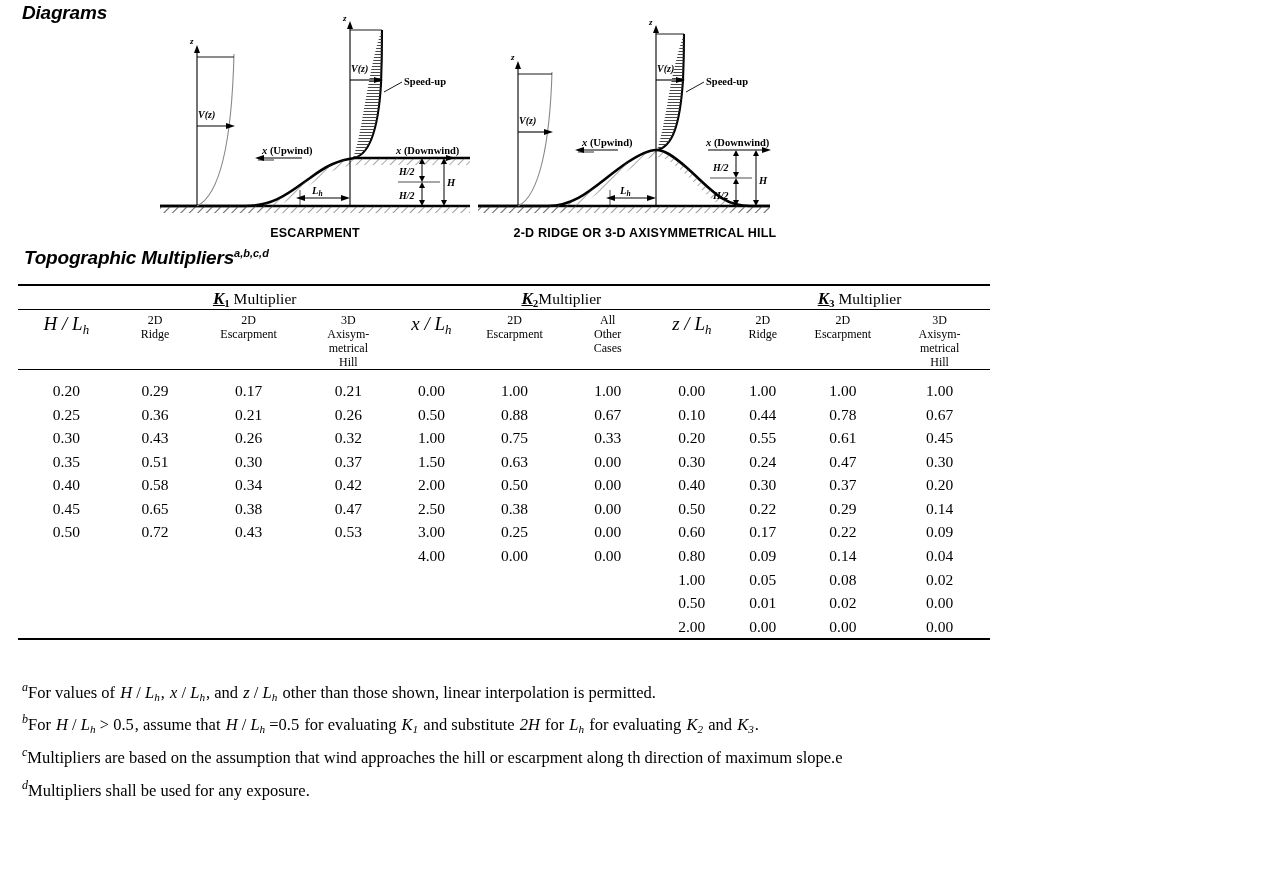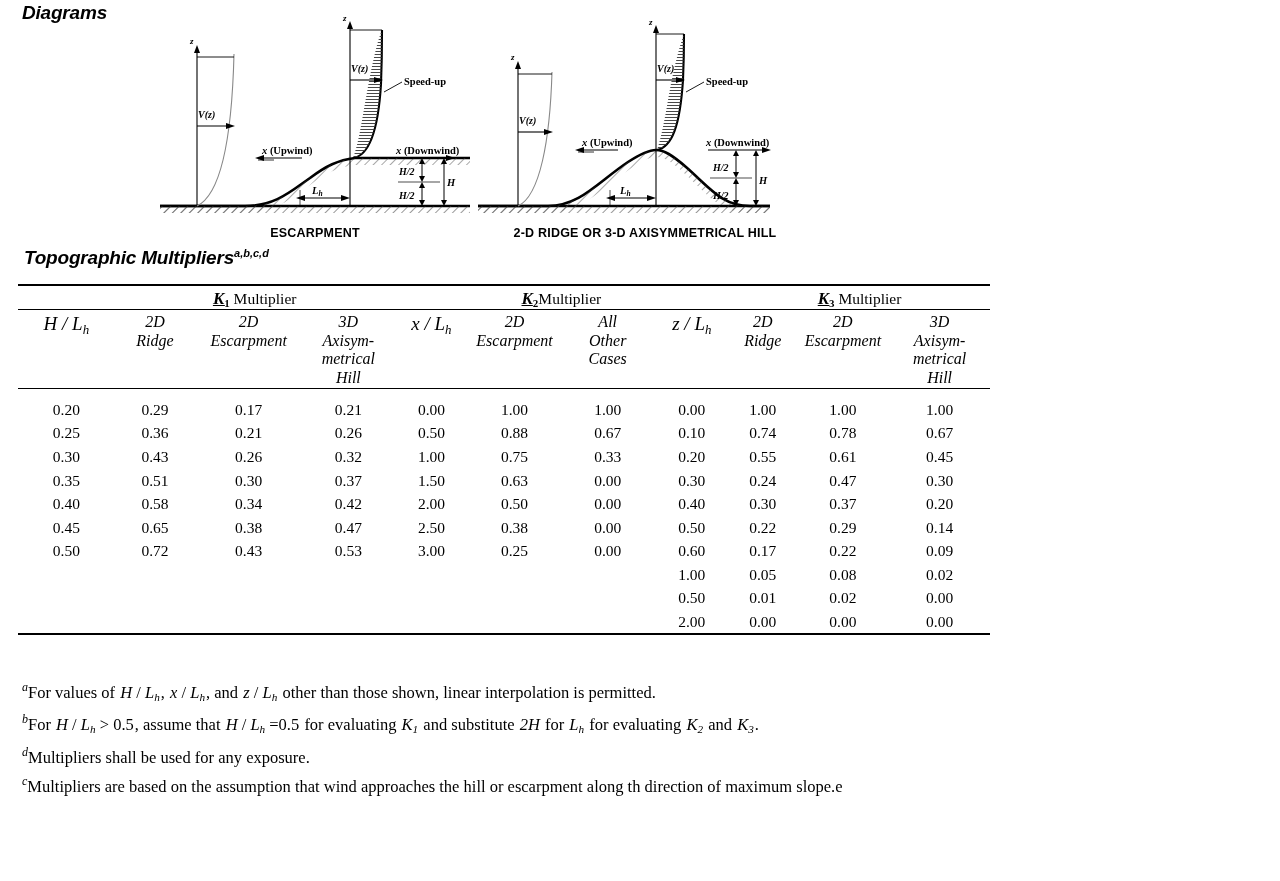--- a/index.html
+++ b/index.html
@@ -132,26 +132,25 @@
   }
   .ratio-head sub {
     font-size: 12px;
     vertical-align: baseline;
     position: relative;
     top: 4px;
     font-style: italic;
   }
 
   .col-head {
-    font-size: 16px;
+    font-size: 12px;
     font-weight: bold;
     line-height: 1.17;
     padding-top: 3px;
     padding-bottom: 4px;
-    font-style: italic;
   }
 
   .data-cell {
     font-size: 15.5px;
     line-height: 1.52;
     padding: 0;
   }
   .head-spacer { height: 6px; font-size: 0; line-height: 0; }
 
   
@@ -478,21 +477,21 @@
         </tr>
         <tr>
           <td class="data-cell">0.25</td>
           <td class="data-cell">0.36</td>
           <td class="data-cell">0.21</td>
           <td class="data-cell">0.26</td>
           <td class="data-cell">0.50</td>
           <td class="data-cell">0.88</td>
           <td class="data-cell">0.67</td>
           <td class="data-cell">0.10</td>
-          <td class="data-cell">0.74</td>
+          <td class="data-cell">0.44</td>
           <td class="data-cell">0.78</td>
           <td class="data-cell">0.67</td>
         </tr>
         <tr>
           <td class="data-cell">0.30</td>
           <td class="data-cell">0.43</td>
           <td class="data-cell">0.26</td>
           <td class="data-cell">0.32</td>
           <td class="data-cell">1.00</td>
           <td class="data-cell">0.75</td>
@@ -552,20 +551,33 @@
           <td class="data-cell">0.60</td>
           <td class="data-cell">0.17</td>
           <td class="data-cell">0.22</td>
           <td class="data-cell">0.09</td>
         </tr>
         <tr>
           <td class="data-cell">&nbsp;</td>
           <td class="data-cell">&nbsp;</td>
           <td class="data-cell">&nbsp;</td>
           <td class="data-cell">&nbsp;</td>
+          <td class="data-cell">4.00</td>
+          <td class="data-cell">0.00</td>
+          <td class="data-cell">0.00</td>
+          <td class="data-cell">0.80</td>
+          <td class="data-cell">0.09</td>
+          <td class="data-cell">0.14</td>
+          <td class="data-cell">0.04</td>
+        </tr>
+        <tr>
+          <td class="data-cell">&nbsp;</td>
+          <td class="data-cell">&nbsp;</td>
+          <td class="data-cell">&nbsp;</td>
+          <td class="data-cell">&nbsp;</td>
           <td class="data-cell">&nbsp;</td>
           <td class="data-cell">&nbsp;</td>
           <td class="data-cell">&nbsp;</td>
           <td class="data-cell">1.00</td>
           <td class="data-cell">0.05</td>
           <td class="data-cell">0.08</td>
           <td class="data-cell">0.02</td>
         </tr>
         <tr>
           <td class="data-cell">&nbsp;</td>
@@ -606,21 +618,21 @@
 <div id="footnotes">
 
   <div class="footnote" id="footnote-a">
     <span class="fn-mark">a</span><span>For values of </span><span class="math"><span class="mathvar">H</span> / <span class="mathvar">L<sub>h</sub></span></span><span>, </span><span class="math"><span class="mathvar">x</span> / <span class="mathvar">L<sub>h</sub></span></span><span>, and </span><span class="math"><span class="mathvar">z</span> / <span class="mathvar">L<sub>h</sub></span></span><span> other than those shown, linear interpolation is permitted.</span>
   </div>
 
   <div class="footnote" id="footnote-b">
     <span class="fn-mark">b</span><span>For </span><span class="math"><span class="mathvar">H</span> / <span class="mathvar">L<sub>h</sub></span> &gt; 0.5</span><span>, assume that </span><span class="math"><span class="mathvar">H</span> / <span class="mathvar">L<sub>h</sub></span> =0.5</span><span> for evaluating </span><span class="math"><span class="mathvar">K<sub>1</sub></span></span><span> and substitute </span><span class="math"><span class="mathvar">2H</span></span><span> for </span><span class="math"><span class="mathvar">L<sub>h</sub></span></span><span> for evaluating </span><span class="math"><span class="mathvar">K<sub>2</sub></span></span><span> and </span><span class="math"><span class="mathvar">K<sub>3</sub></span></span><span>.</span>
   </div>
 
+  <div class="footnote" id="footnote-c">
+    <span class="fn-mark">c</span><span>Multipliers are based on the assumption that wind approaches the hill or escarpment along th direction of maximum slope.e</span>
+  </div>
+
   <div class="footnote" id="footnote-d">
     <span class="fn-mark">d</span><span>Multipliers shall be used for any exposure.</span>
   </div>
 
-  <div class="footnote" id="footnote-c">
-    <span class="fn-mark">c</span><span>Multipliers are based on the assumption that wind approaches the hill or escarpment along th direction of maximum slope.e</span>
-  </div>
-
 </div>
 
 </body></html>

